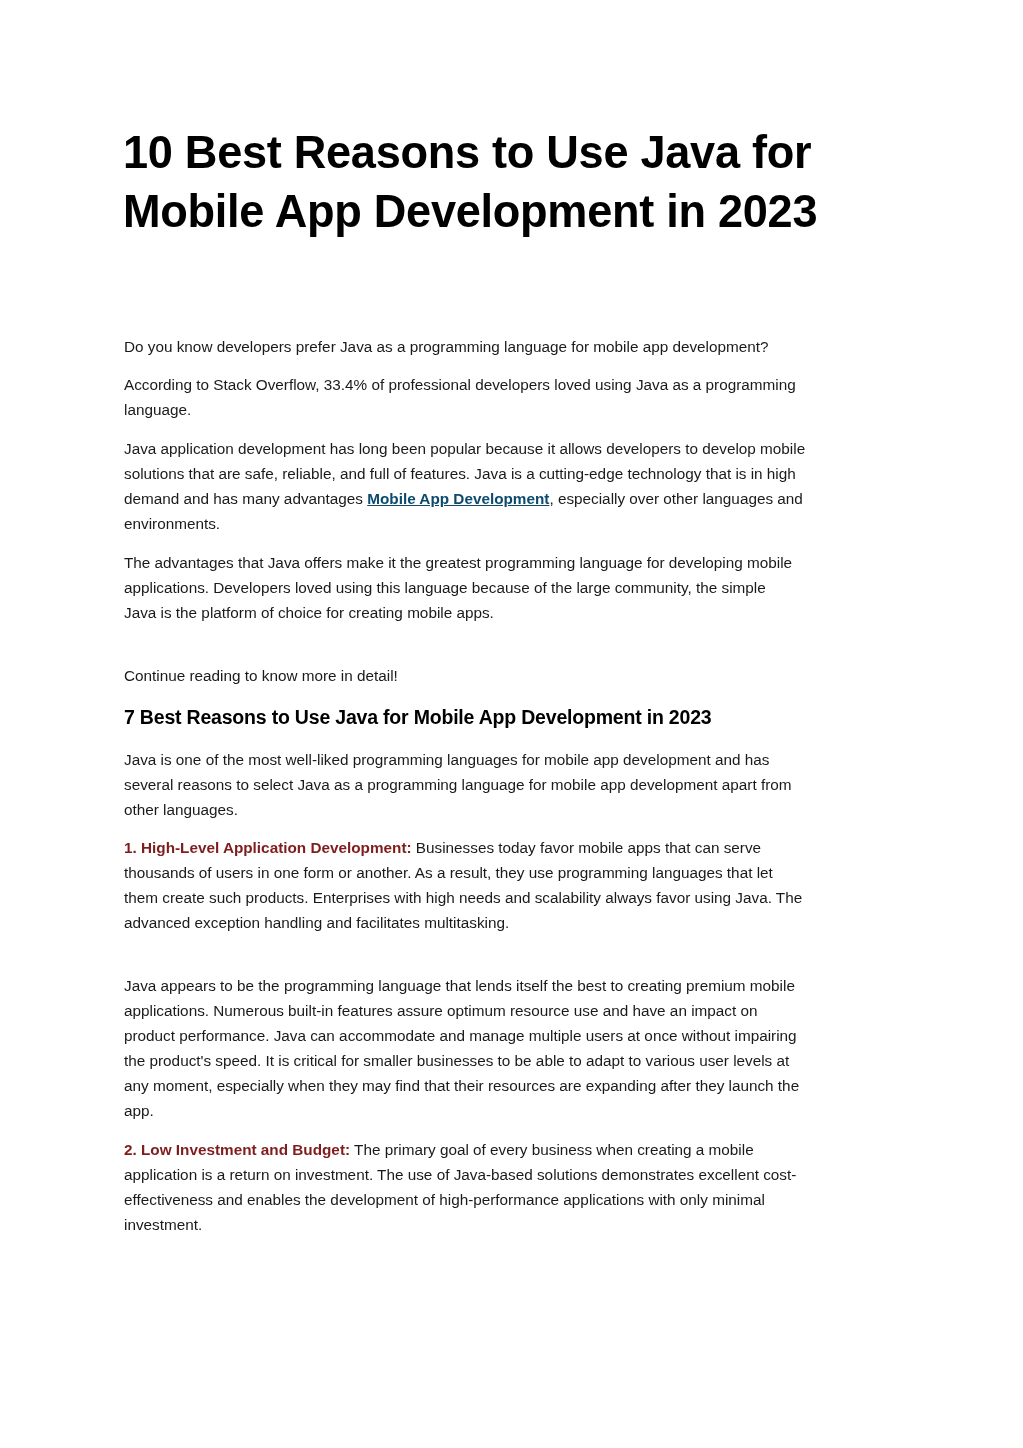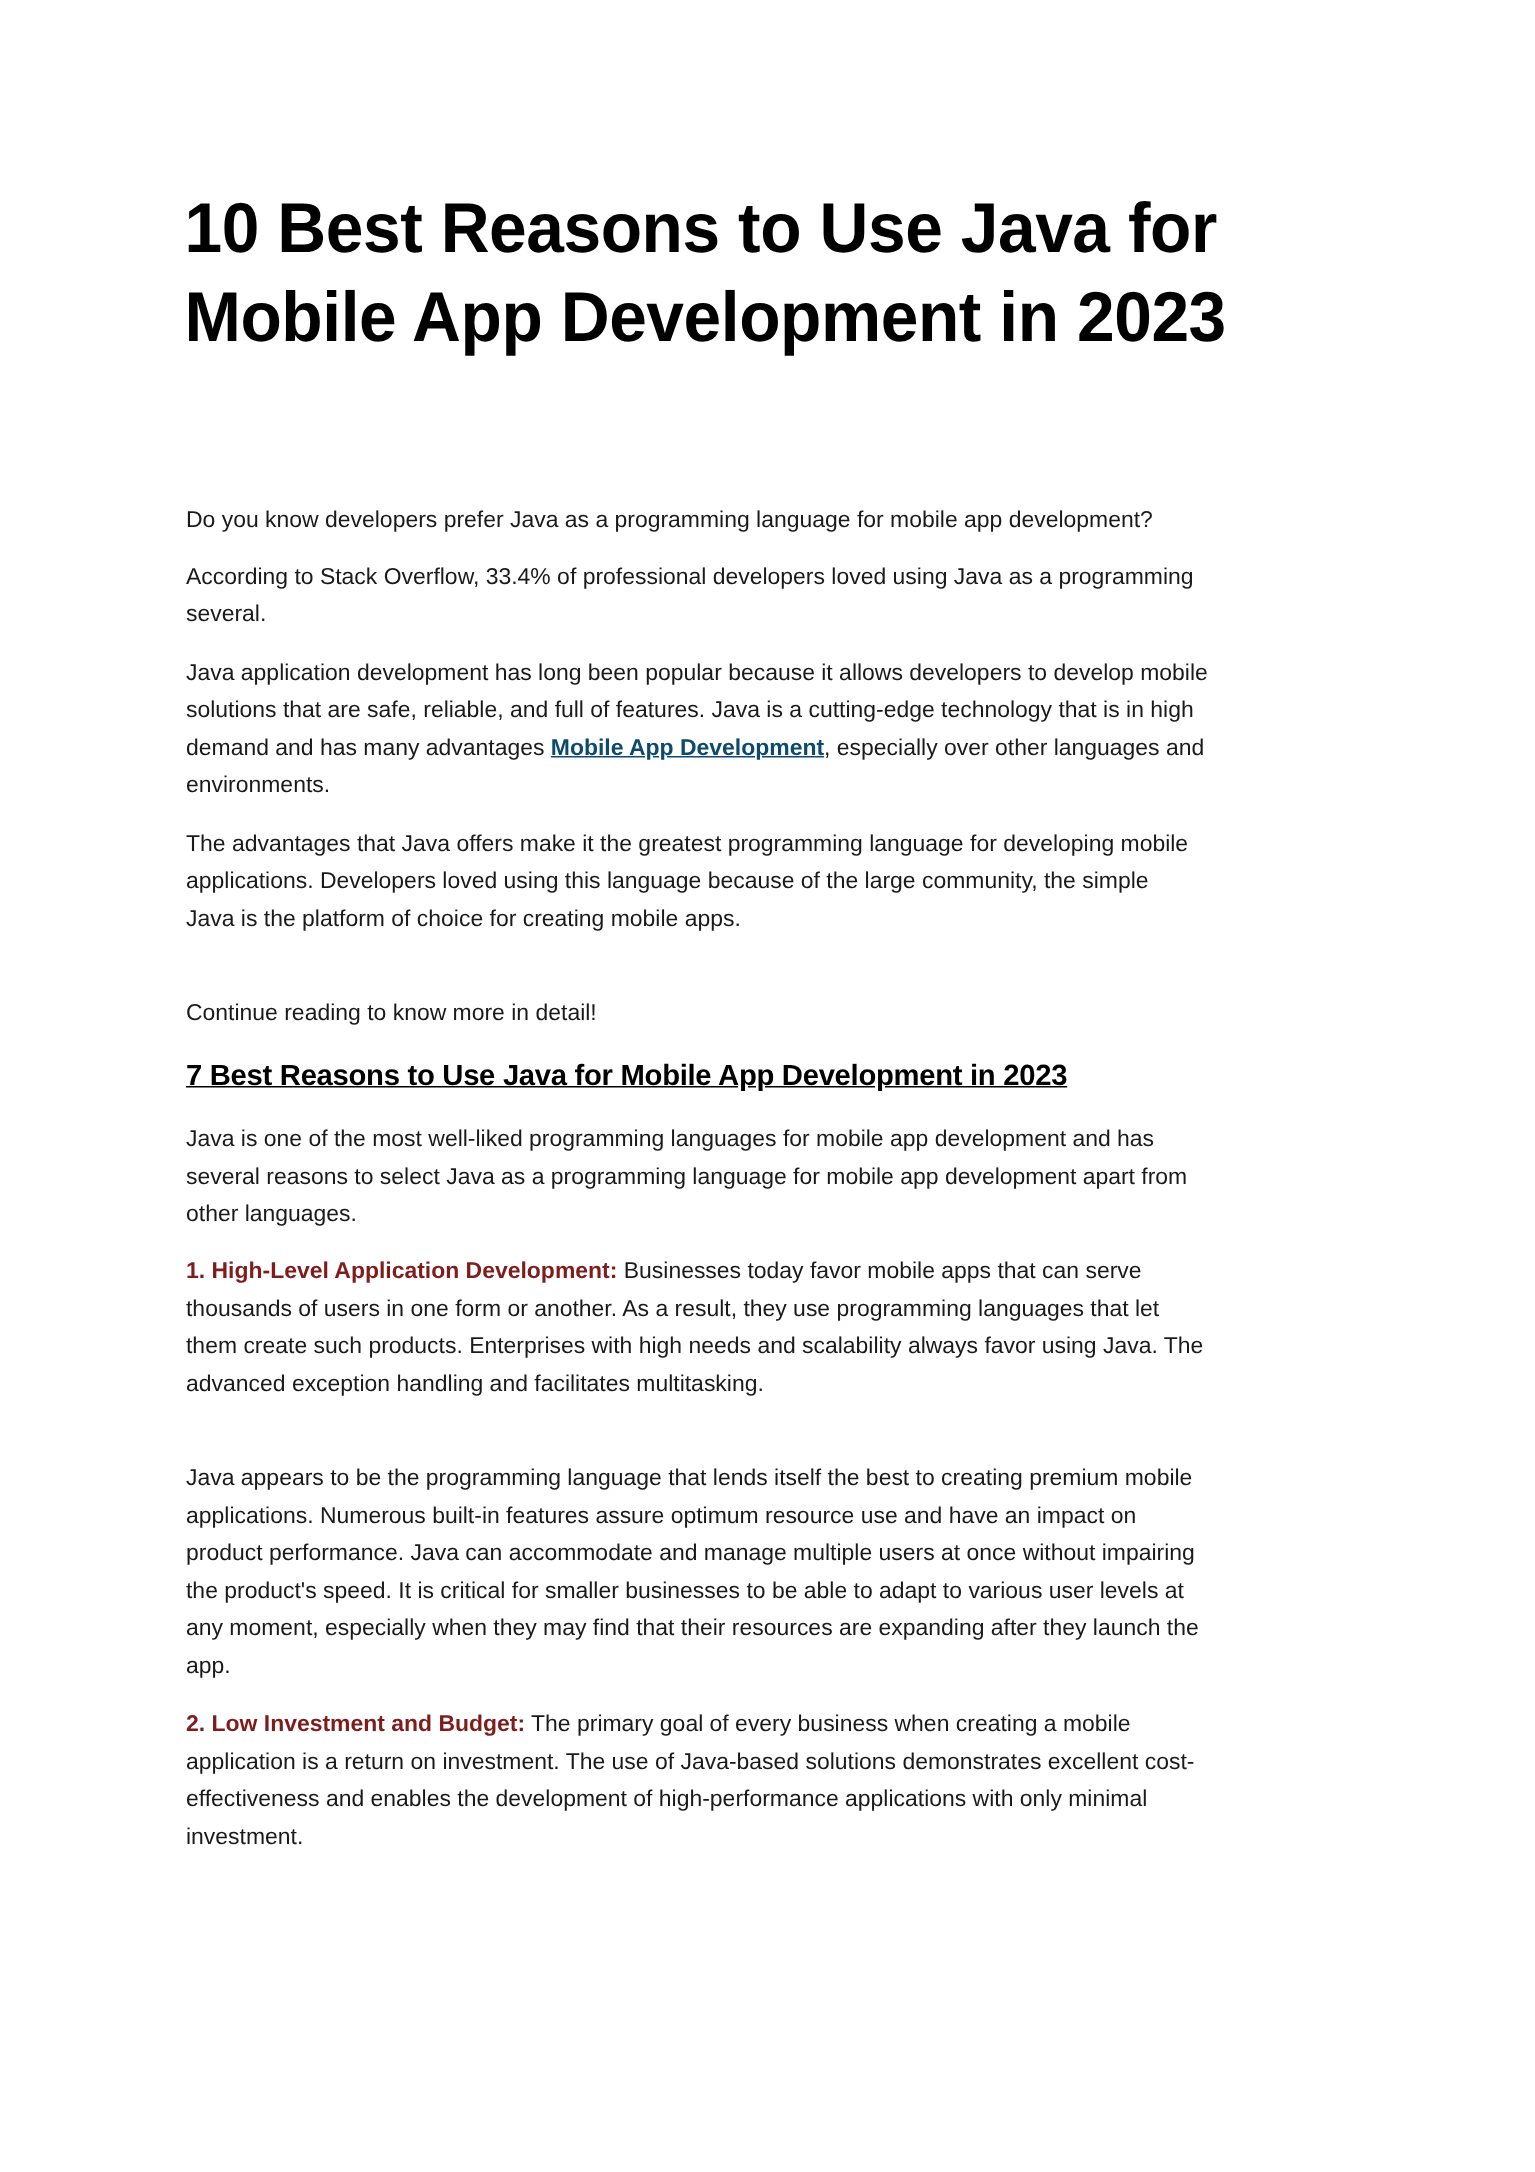--- a/index.html
+++ b/index.html
@@ -14,42 +14,42 @@
     }
     .block {
       position: absolute; left: 124px; margin: 0;
       font-family: "Liberation Sans", sans-serif; font-size: 15.3px; line-height: 25px;
       color: #1a1a1a; white-space: nowrap;
     }
     .block .ln { display: block; }
     .h2 {
       position: absolute; left: 124px; top: 703px; margin: 0;
       font-family: "Liberation Sans", sans-serif; font-weight: bold; font-size: 19.5px;
-      line-height: 28px; color: #000; white-space: nowrap; letter-spacing: -0.2px; text-decoration: underline;
+      line-height: 28px; color: #000; white-space: nowrap; letter-spacing: -0.2px;
     }
     .link { color: #0c4a6e; font-weight: bold; text-decoration: underline; cursor: pointer; text-align: center; }
     .lead { font-weight: bold; color: #7f1d1d; }
   </style>
 </head>
 <body>
 
 <div class="page">
 
   <h1 class="title">
     <span style="display:block">10 Best Reasons to Use Java for</span>
     <span style="display:block">Mobile App Development in 2023</span>
   </h1>
 
   <p class="block" style="top:334px">
     <span class="ln">Do you know developers prefer Java as a programming language for mobile app development?</span>
   </p>
 
   <p class="block" style="top:372px">
     <span class="ln">According to Stack Overflow, 33.4% of professional developers loved using Java as a programming</span>
-    <span class="ln">several.</span>
+    <span class="ln">language.</span>
   </p>
 
   <p class="block" style="top:436px">
     <span class="ln">Java application development has long been popular because it allows developers to develop mobile</span>
     <span class="ln">solutions that are safe, reliable, and full of features. Java is a cutting-edge technology that is in high</span>
     <span class="ln"><span>demand and has many advantages </span><a class="link">Mobile App Development</a><span>, especially over other languages and</span></span>
     <span class="ln">environments.</span>
   </p>
 
   <p class="block" style="top:550px">

